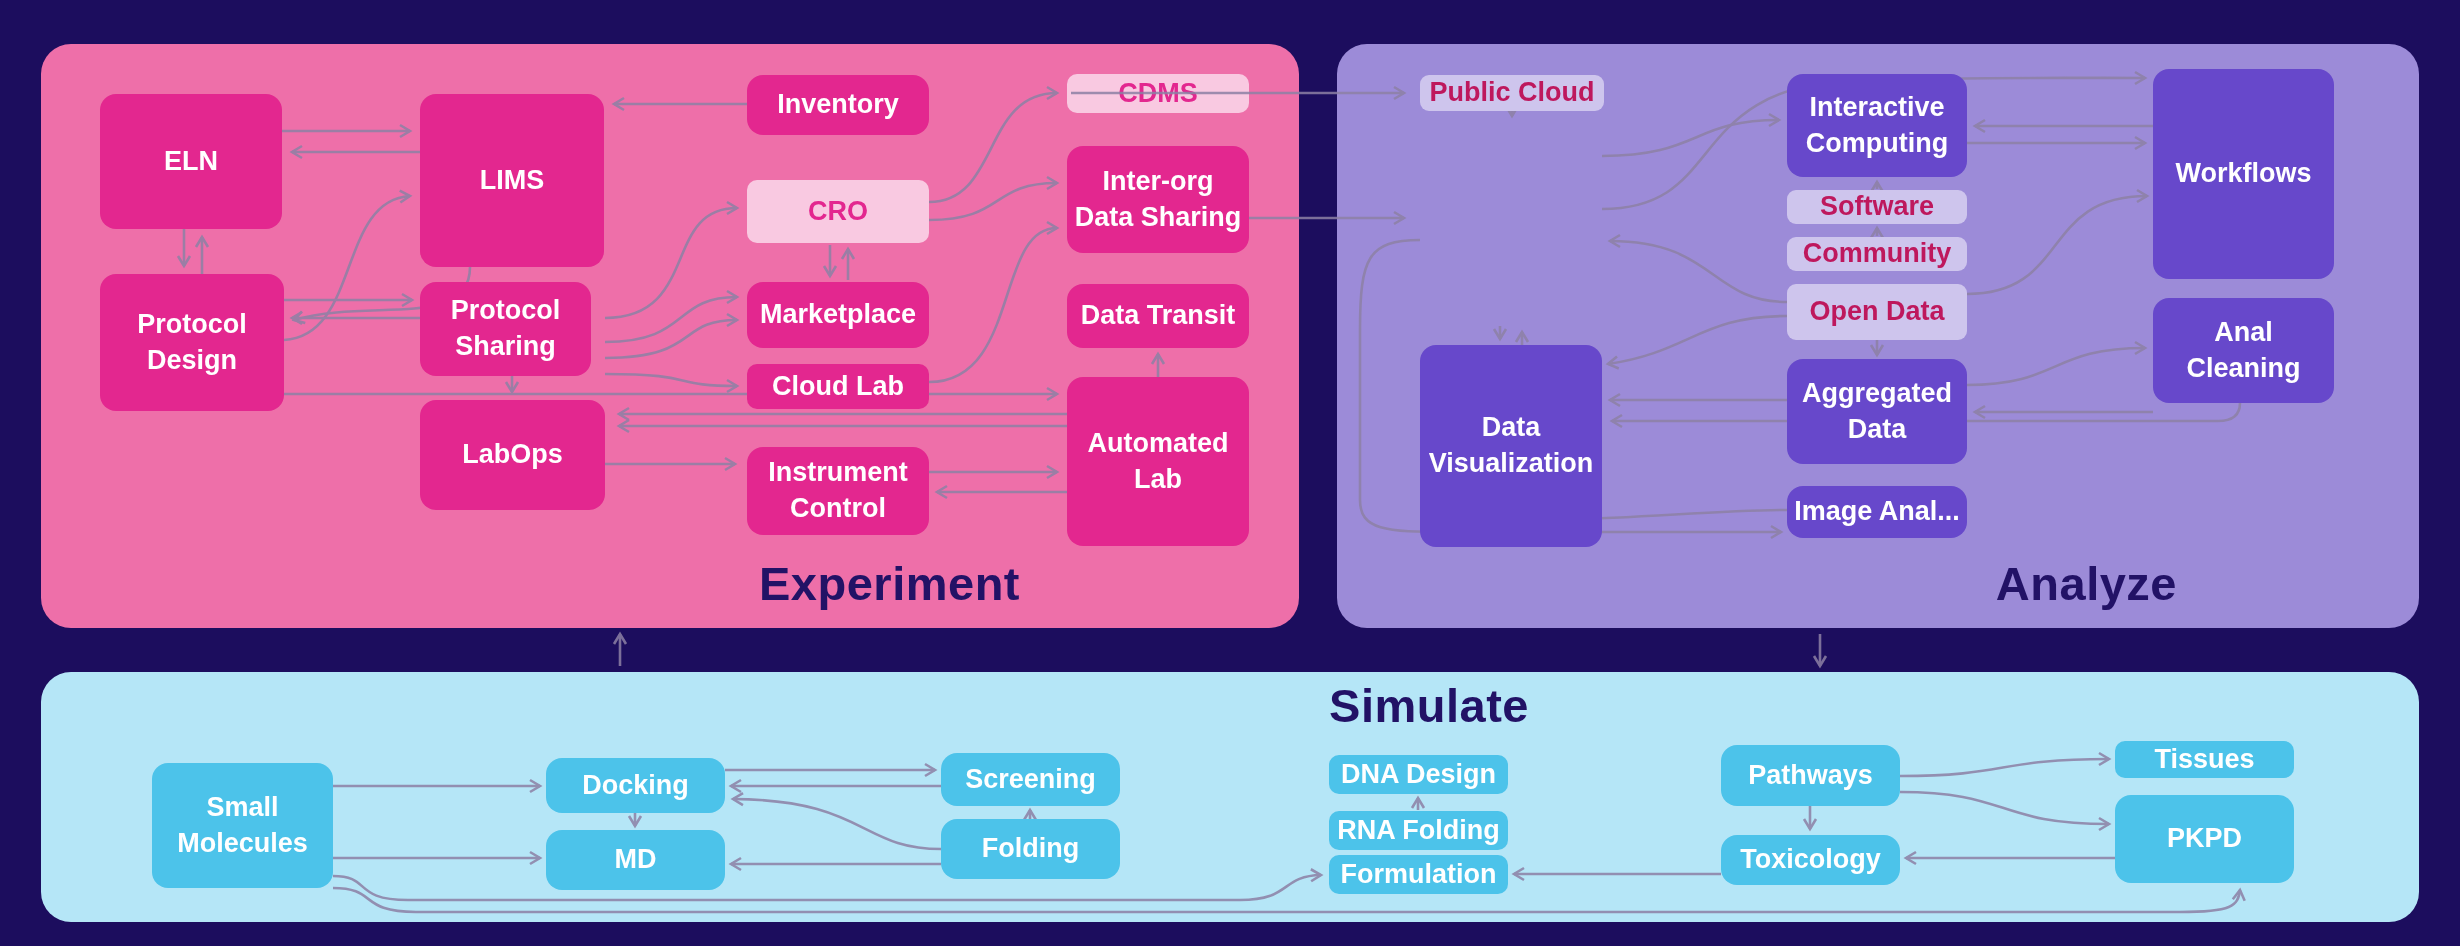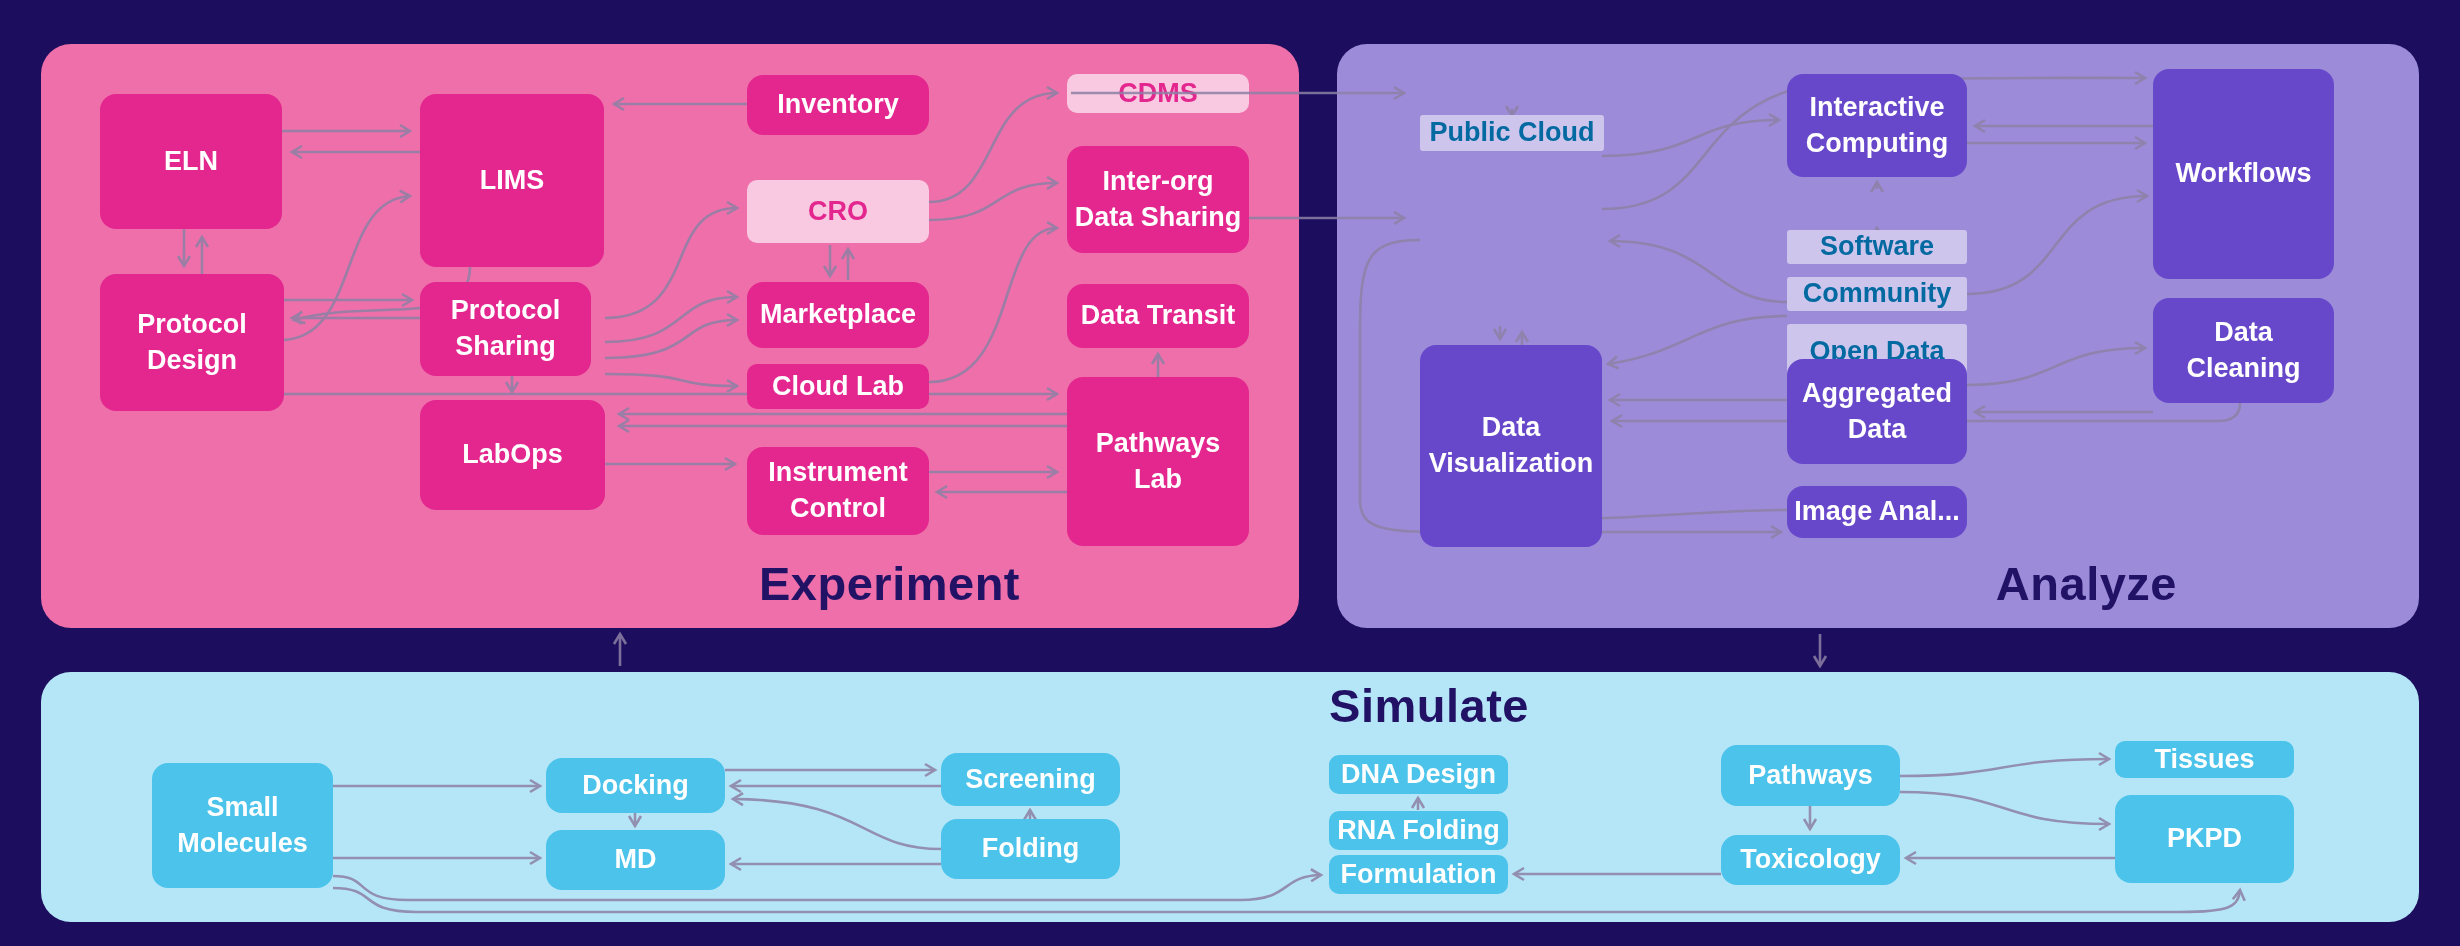--- a/index.html
+++ b/index.html
@@ -10,21 +10,21 @@
   .panel-analyze{left:1337px;top:44px;width:1082px;height:584px;background:#9c8bd8;}
   .panel-simulate{left:41px;top:672px;width:2378px;height:250px;background:#b5e6f7;}
   .title{position:absolute;font-size:47px;font-weight:800;color:#221266;text-align:right;
          letter-spacing:.5px;}
   .node{position:absolute;display:flex;align-items:center;justify-content:center;text-align:center;
         font-weight:700;font-size:27px;line-height:1.32;border-radius:16px;color:#ffffff;
         padding:2px 6px;box-sizing:border-box;}
   .exp{background:#e3278f;}
   .exp-light{background:#f9c9e1;color:#e3278f;border-radius:10px;}
   .ana{background:#6748cb;}
-  .ana-light{background:#cec5ed;color:#0369a1;border-radius:3px;margin-top:40px;}
+  .ana-light{background:#cec5ed;color:#be185d;border-radius:9px;}
   .sim{background:#4cc3ea;}
   svg.arrows{position:absolute;left:0;top:0;width:2460px;height:946px;pointer-events:none;}
   .z1{z-index:1;} .z2{z-index:2;} .z3{z-index:3;} .z4{z-index:4;} .z5{z-index:5;}
 </style>
 </head>
 <body>
 
 <div id="canvas">
 
   <div class="panel panel-experiment z1"></div>
@@ -142,21 +142,21 @@
   <div class="node exp-light z3" style="left:1067px;top:74px;width:182px;height:39px">
       <span>CDMS</span>
     </div>
   <div class="node exp z3" style="left:1067px;top:146px;width:182px;height:107px">
       <span>Inter-org Data Sharing</span>
     </div>
   <div class="node exp z3" style="left:1067px;top:284px;width:182px;height:64px">
       <span>Data Transit</span>
     </div>
   <div class="node exp z3" style="left:1067px;top:377px;width:182px;height:169px">
-      <span>Pathways Lab</span>
+      <span>Automated Lab</span>
     </div>
 
   <div class="node ana-light z3" style="left:1420px;top:75px;width:184px;height:36px">
       <span>Public Cloud</span>
     </div>
   <div class="node ana z3" style="left:1420px;top:345px;width:182px;height:202px">
       <span>Data Visualization</span>
     </div>
   <div class="node ana z3" style="left:1787px;top:74px;width:180px;height:103px">
       <span>Interactive Computing</span>
@@ -173,21 +173,21 @@
   <div class="node ana z3" style="left:1787px;top:359px;width:180px;height:105px">
       <span>Aggregated Data</span>
     </div>
   <div class="node ana z3" style="left:1787px;top:486px;width:180px;height:52px">
       <span>Image Anal...</span>
     </div>
   <div class="node ana z3" style="left:2153px;top:69px;width:181px;height:210px">
       <span>Workflows</span>
     </div>
   <div class="node ana z3" style="left:2153px;top:298px;width:181px;height:105px">
-      <span>Data Cleaning</span>
+      <span>Anal Cleaning</span>
     </div>
 
   <div class="node sim z3" style="left:152px;top:763px;width:181px;height:125px">
       <span>Small Molecules</span>
     </div>
   <div class="node sim z3" style="left:546px;top:758px;width:179px;height:55px">
       <span>Docking</span>
     </div>
   <div class="node sim z3" style="left:546px;top:830px;width:179px;height:60px">
       <span>MD</span>

